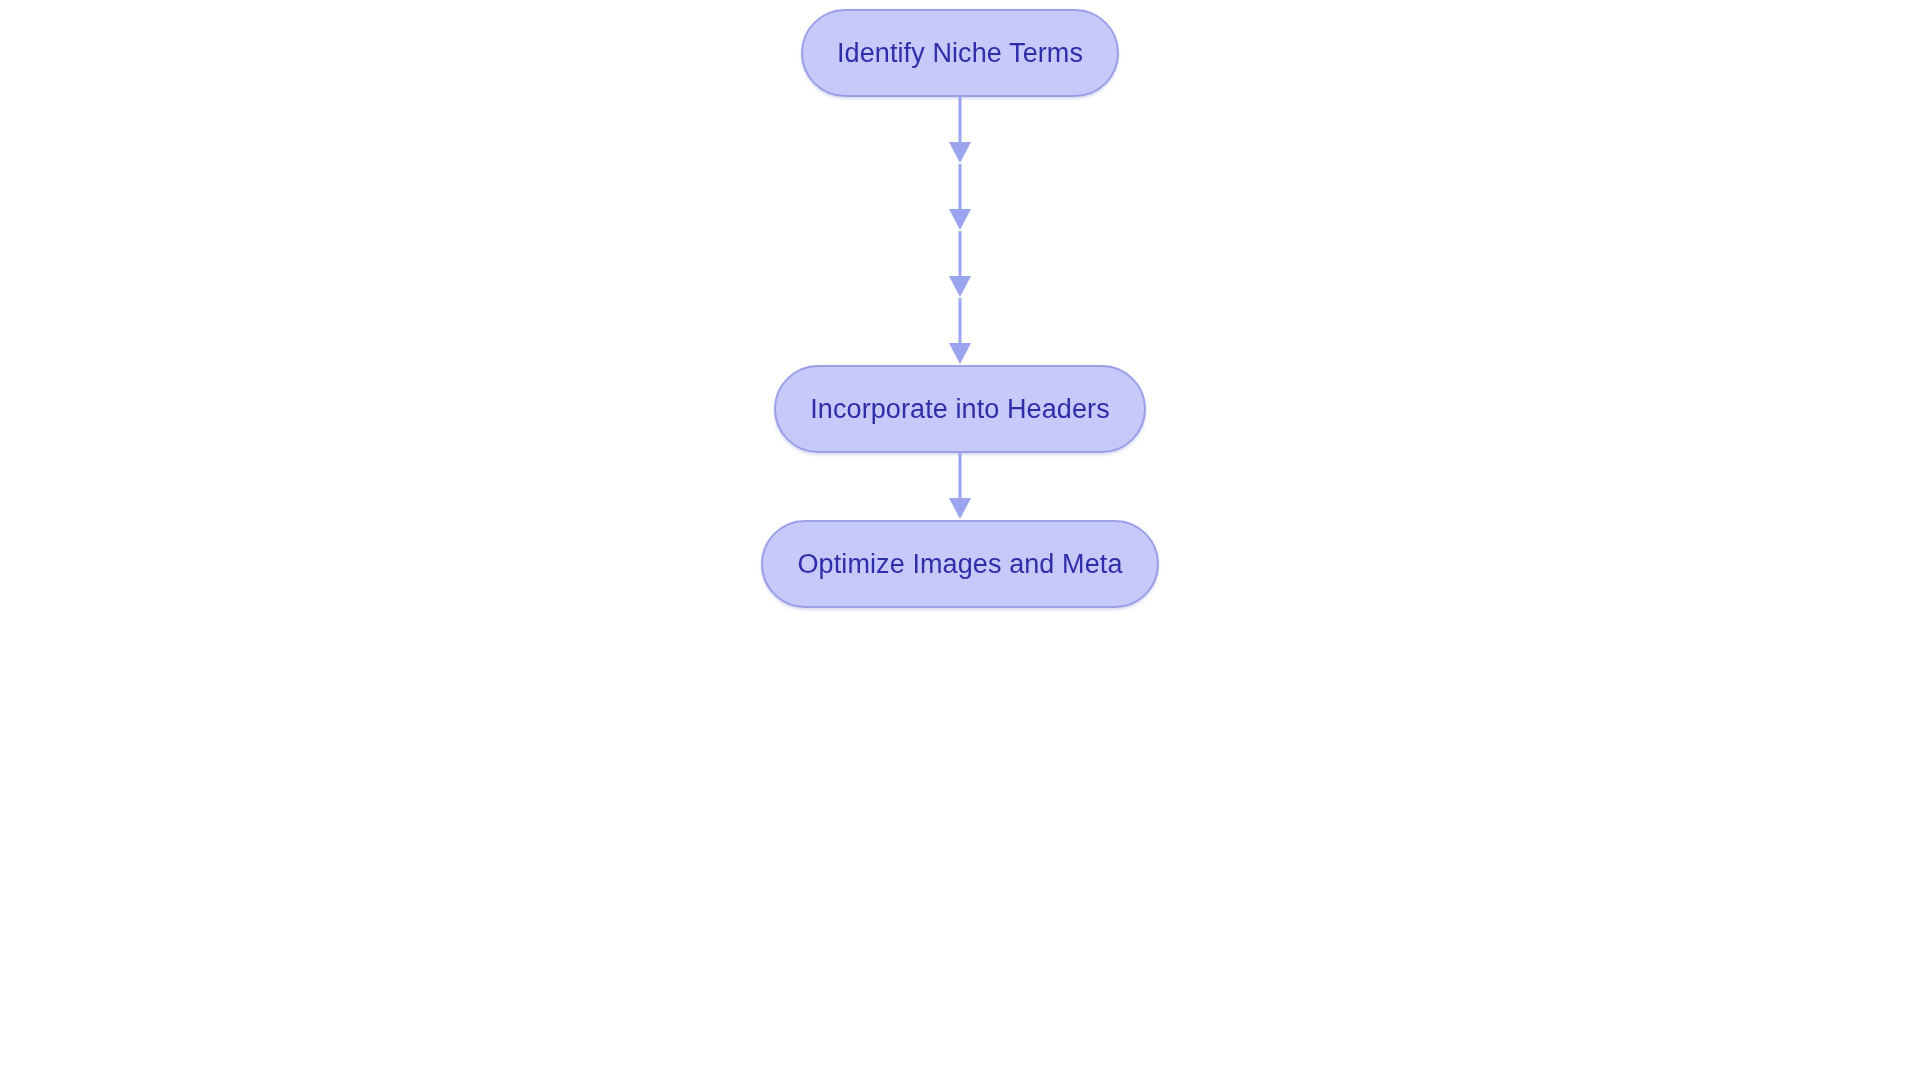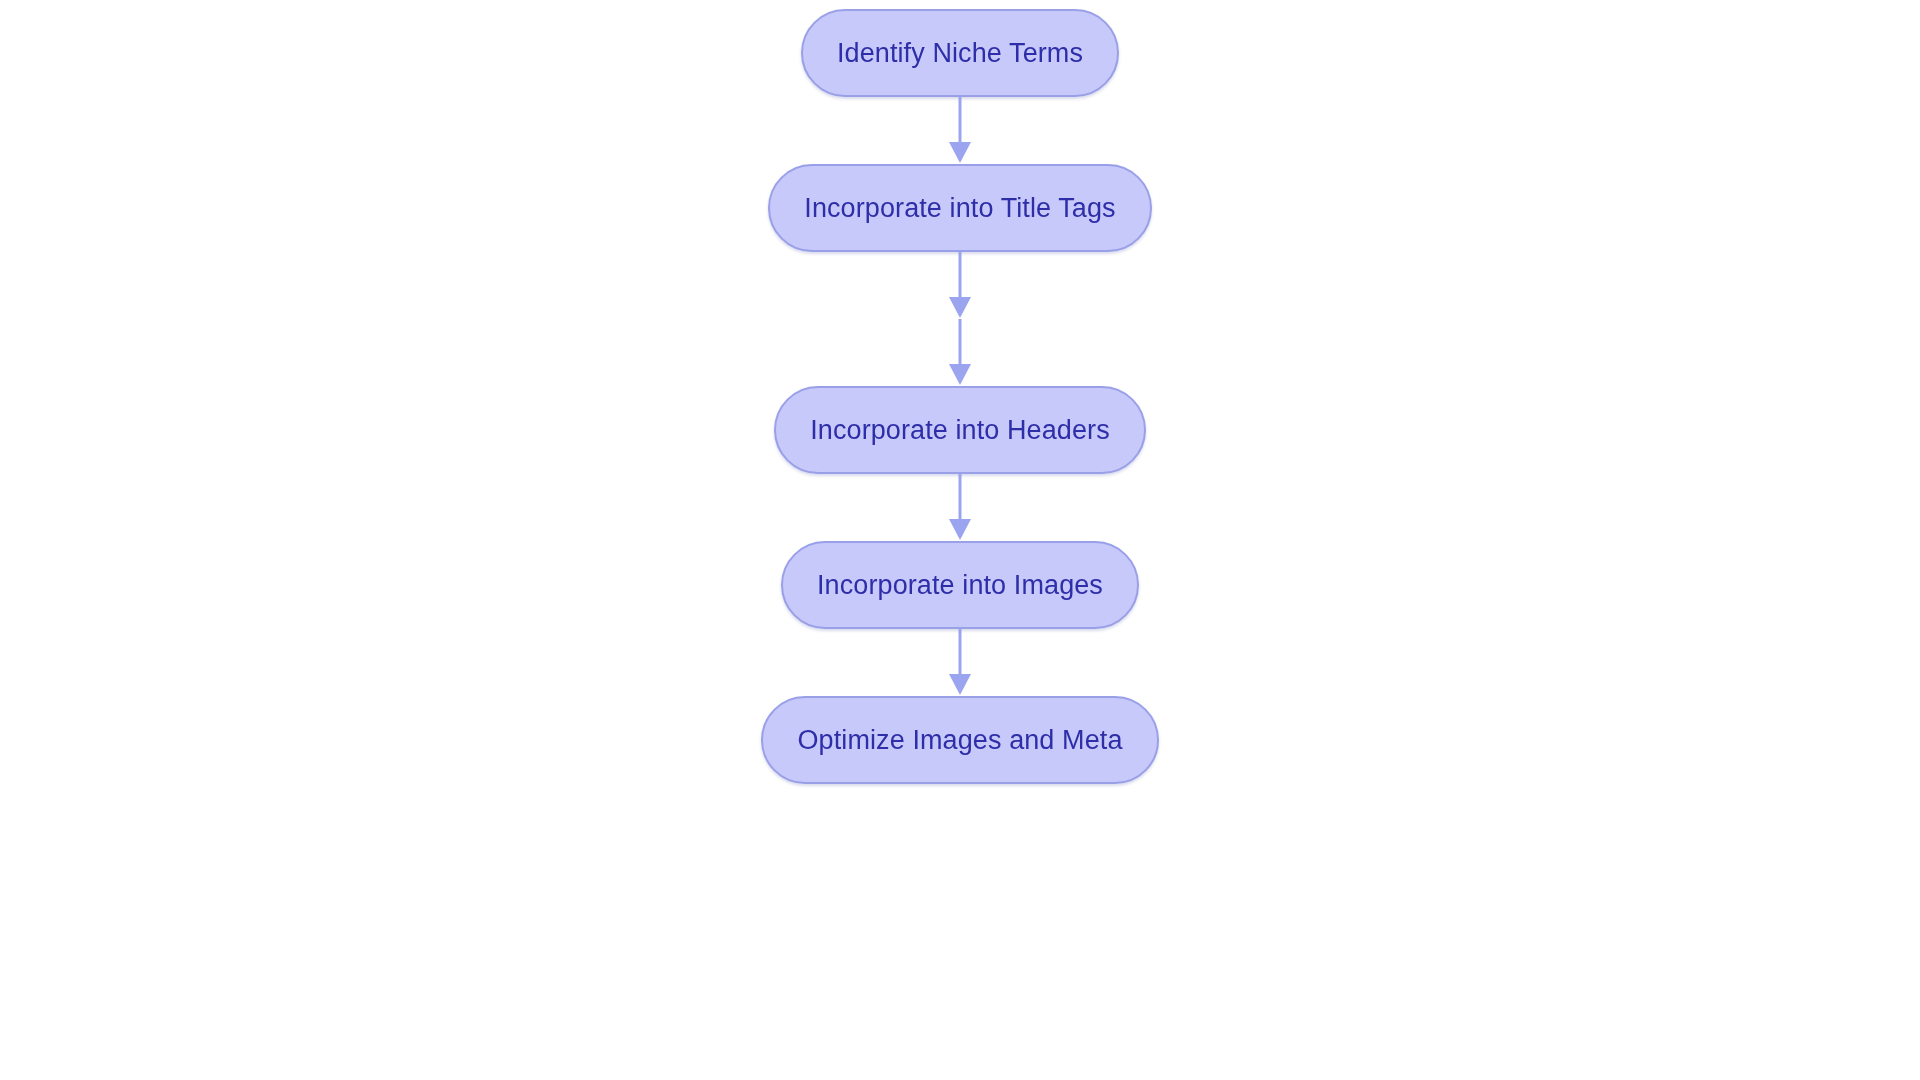--- a/index.html
+++ b/index.html
@@ -91,23 +91,28 @@
       <span class="node-label">Identify Niche Terms</span>
     </div>
 
     <div class="connector">
       <svg viewBox="0 0 40 67" xmlns="http://www.w3.org/2000/svg" aria-hidden="true">
         <line class="conn-line" x1="20" y1="0" x2="20" y2="48"></line>
         <polygon class="conn-head" points="20,66 9,45 31,45"></polygon>
       </svg>
     </div>
 
-    <div class="node">
-      <span class="node-label">Incorporate into Title Tags</span>
+
+    <div class="connector">
+      <svg viewBox="0 0 40 67" xmlns="http://www.w3.org/2000/svg" aria-hidden="true">
+        <line class="conn-line" x1="20" y1="0" x2="20" y2="48"></line>
+        <polygon class="conn-head" points="20,66 9,45 31,45"></polygon>
+      </svg>
     </div>
+
 
     <div class="connector">
       <svg viewBox="0 0 40 67" xmlns="http://www.w3.org/2000/svg" aria-hidden="true">
         <line class="conn-line" x1="20" y1="0" x2="20" y2="48"></line>
         <polygon class="conn-head" points="20,66 9,45 31,45"></polygon>
       </svg>
     </div>
 
 
     <div class="connector">
@@ -122,28 +127,17 @@
     </div>
 
     <div class="connector">
       <svg viewBox="0 0 40 67" xmlns="http://www.w3.org/2000/svg" aria-hidden="true">
         <line class="conn-line" x1="20" y1="0" x2="20" y2="48"></line>
         <polygon class="conn-head" points="20,66 9,45 31,45"></polygon>
       </svg>
     </div>
 
     <div class="node">
-      <span class="node-label">Incorporate into Images</span>
-    </div>
-
-    <div class="connector">
-      <svg viewBox="0 0 40 67" xmlns="http://www.w3.org/2000/svg" aria-hidden="true">
-        <line class="conn-line" x1="20" y1="0" x2="20" y2="48"></line>
-        <polygon class="conn-head" points="20,66 9,45 31,45"></polygon>
-      </svg>
-    </div>
-
-    <div class="node">
       <span class="node-label">Optimize Images and Meta</span>
     </div>
 
   </div>
 </div>
 
 </body></html>

